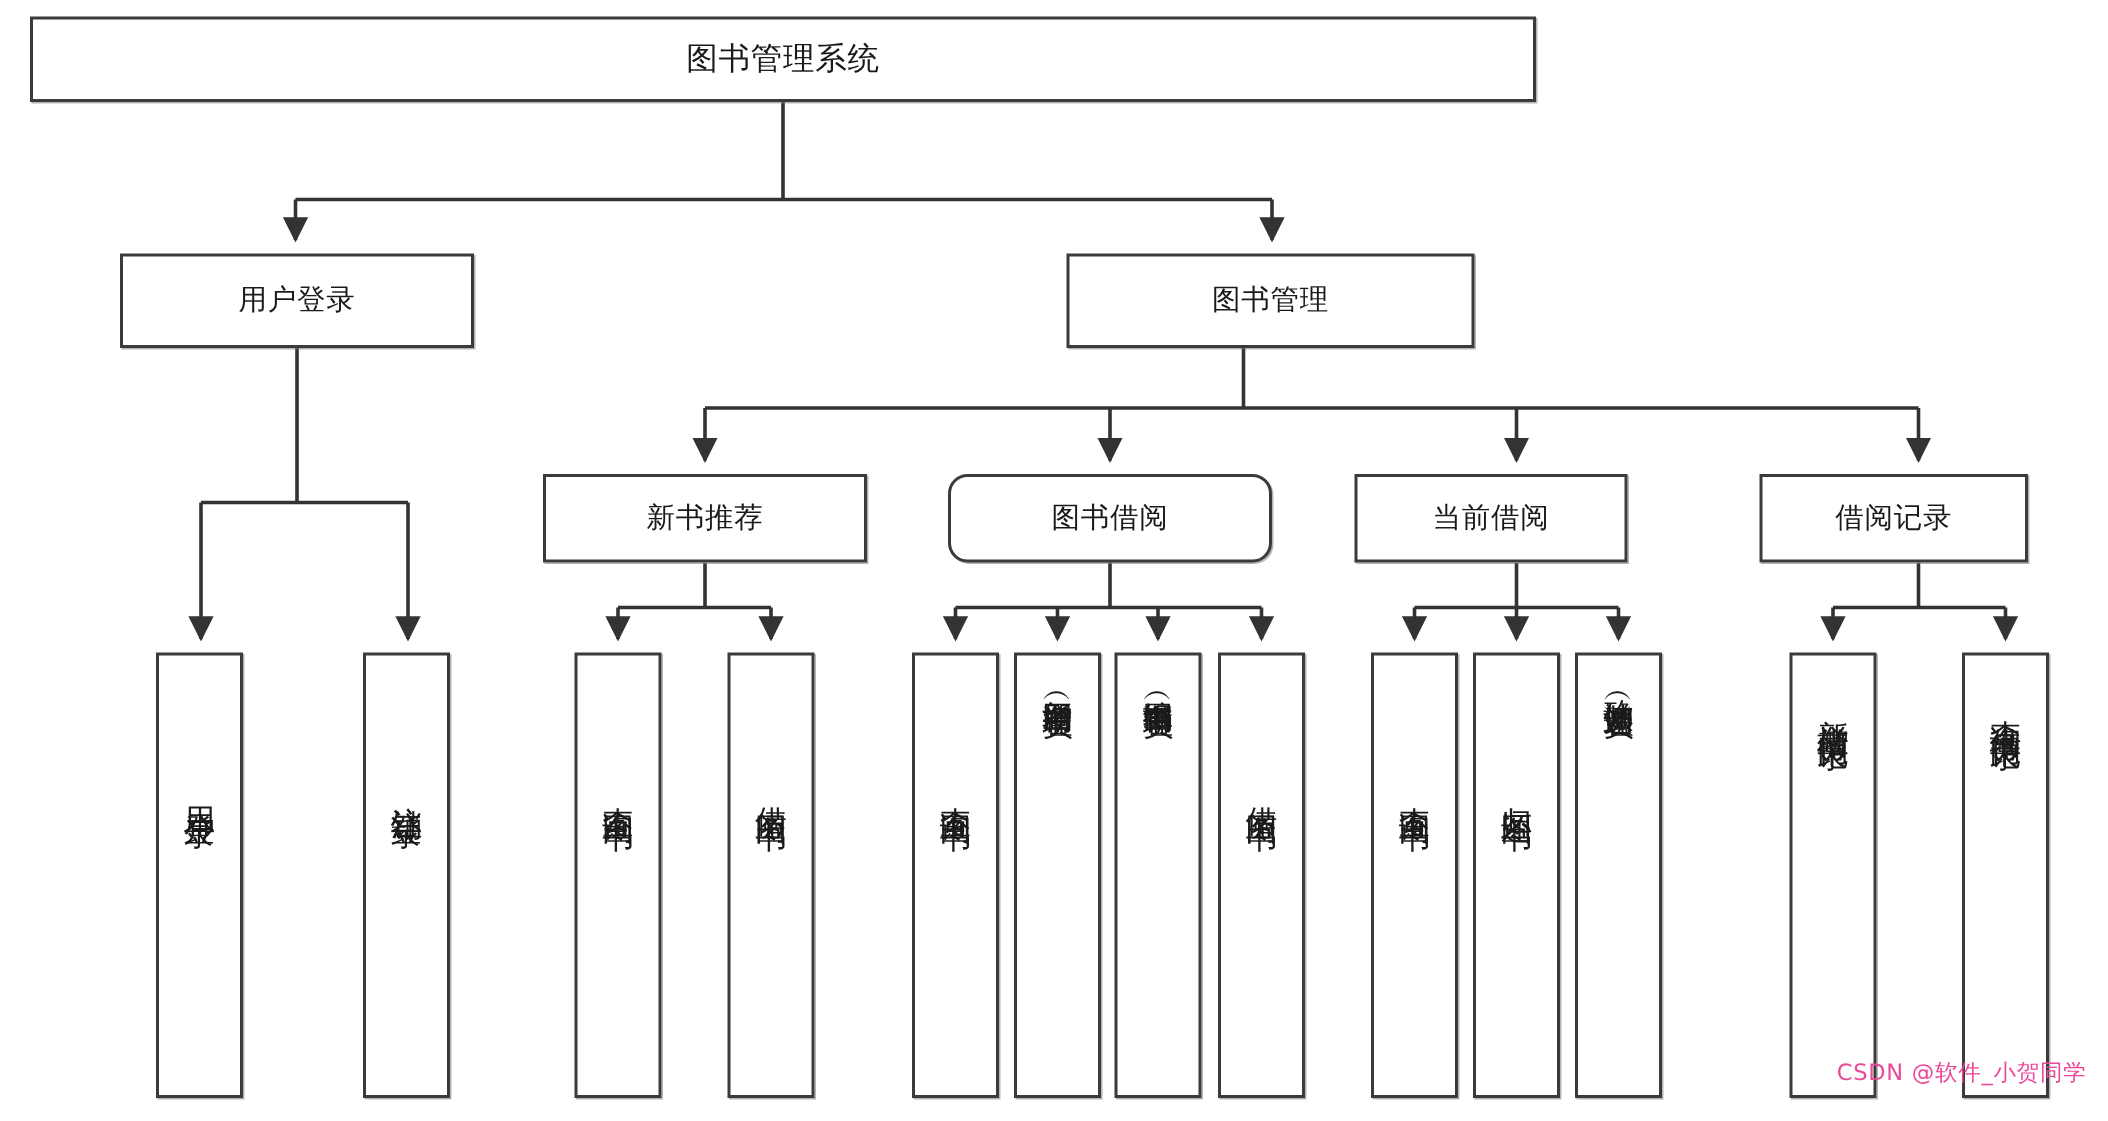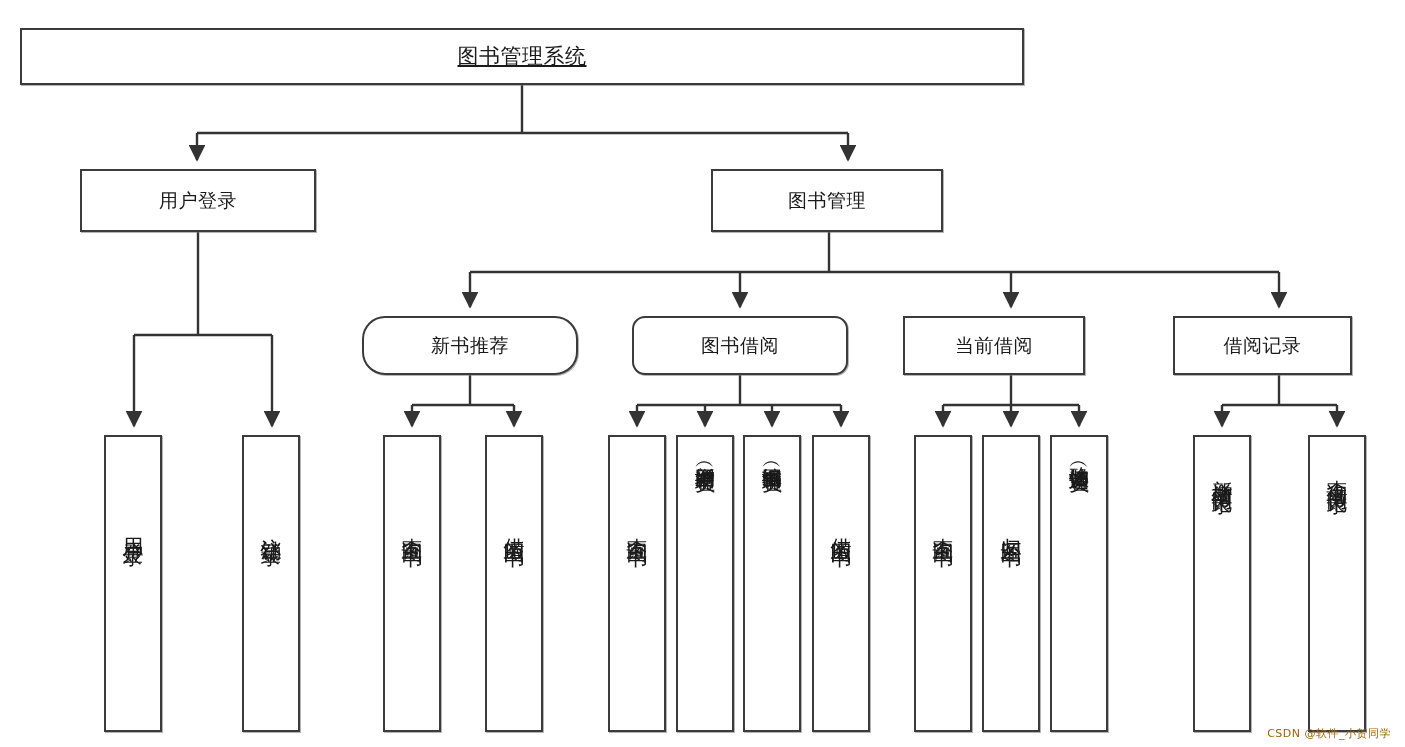--- a/index.html
+++ b/index.html
@@ -40,47 +40,46 @@
   .node-label {
     display: block;
     text-align: center;
     line-height: 1.18;
     letter-spacing: 0.5px;
     color: #1a1a1a;
   }
   
   .node.root {
     left: 20px;
-    top: 28px;
+    top: 11px;
     width: 1004px;
     height: 57px;
-    text-decoration: underline;
   }
   .node.root .node-label {
     font-size: 21px;
   }
   
   .node.lvl1 {
     top: 169px;
     height: 63px;
   }
   .node.lvl1 .node-label {
     font-size: 19px;
   }
   #node-user-login  { left: 80px;  width: 236px; }
-  #node-book-manage { left: 711px; width: 232px; }
+  #node-book-manage { left: 711px; width: 272px; }
   
   .node.lvl2 {
     top: 316px;
     height: 59px;
   }
   .node.lvl2 .node-label {
     font-size: 19px;
   }
-  #node-new-book-rec   { left: 362px;  width: 216px; border-radius: 23px; }
+  #node-new-book-rec   { left: 362px;  width: 216px; }
   #node-book-borrow    { left: 632px;  width: 216px; border-radius: 13px; }
   #node-current-borrow { left: 903px;  width: 182px; }
   #node-borrow-record  { left: 1173px; width: 179px; }
   
   .node.leaf {
     top: 435px;
     width: 58px;
     height: 297px;
     align-items: flex-start;
     justify-content: center;
@@ -94,23 +93,23 @@
     letter-spacing: 3px;
     white-space: nowrap;
   }
   .node.leaf.short .node-label   { padding-top: 70px; }
   .node.leaf.medium .node-label  { padding-top: 12px; }
   .node.leaf.tall .node-label    { padding-top: 0px; font-size: 20px; letter-spacing: 1px; }
   
   #watermark {
     position: absolute;
     right: 14px;
-    bottom: 6px;
-    font-size: 11px;
-    color: #a16207;
+    bottom: 22px;
+    font-size: 15px;
+    color: #ec4899;
     letter-spacing: 0.5px;
     user-select: none;
   }
 </style>
 </head>
 <body>
 
 <div id="diagram-root">
 
   <svg id="connector-layer" viewBox="0 0 1405 747" xmlns="http://www.w3.org/2000/svg">

